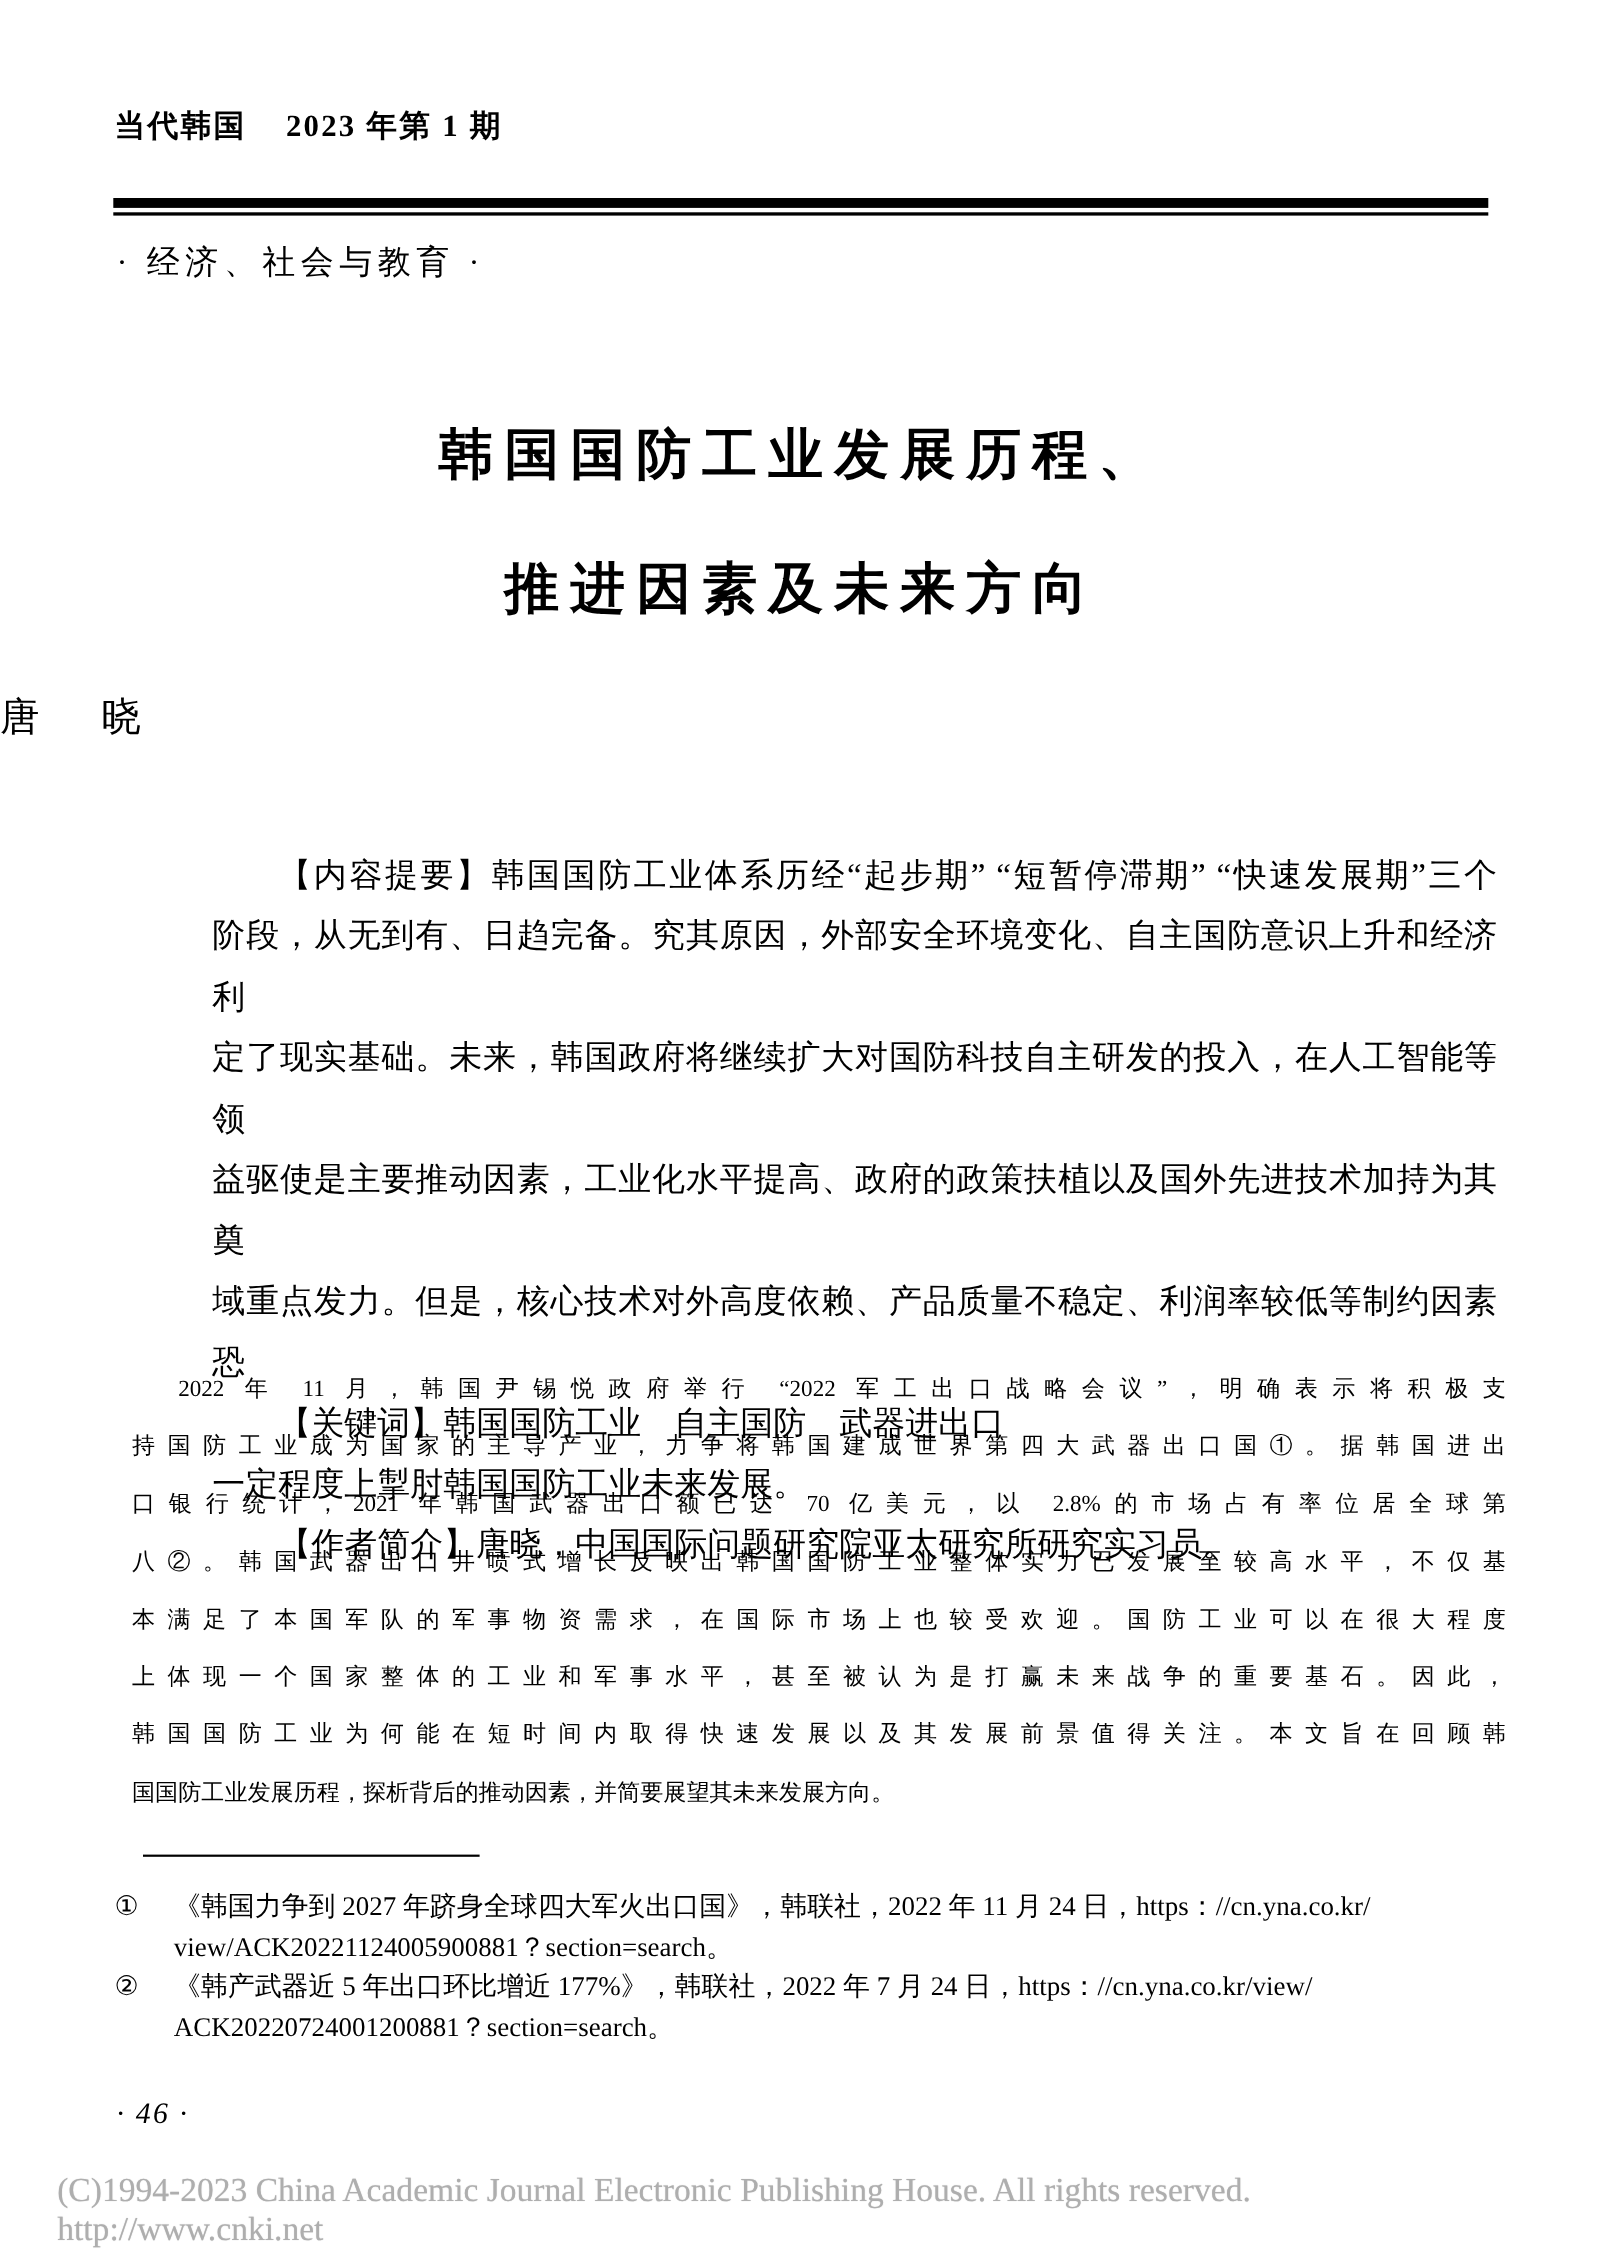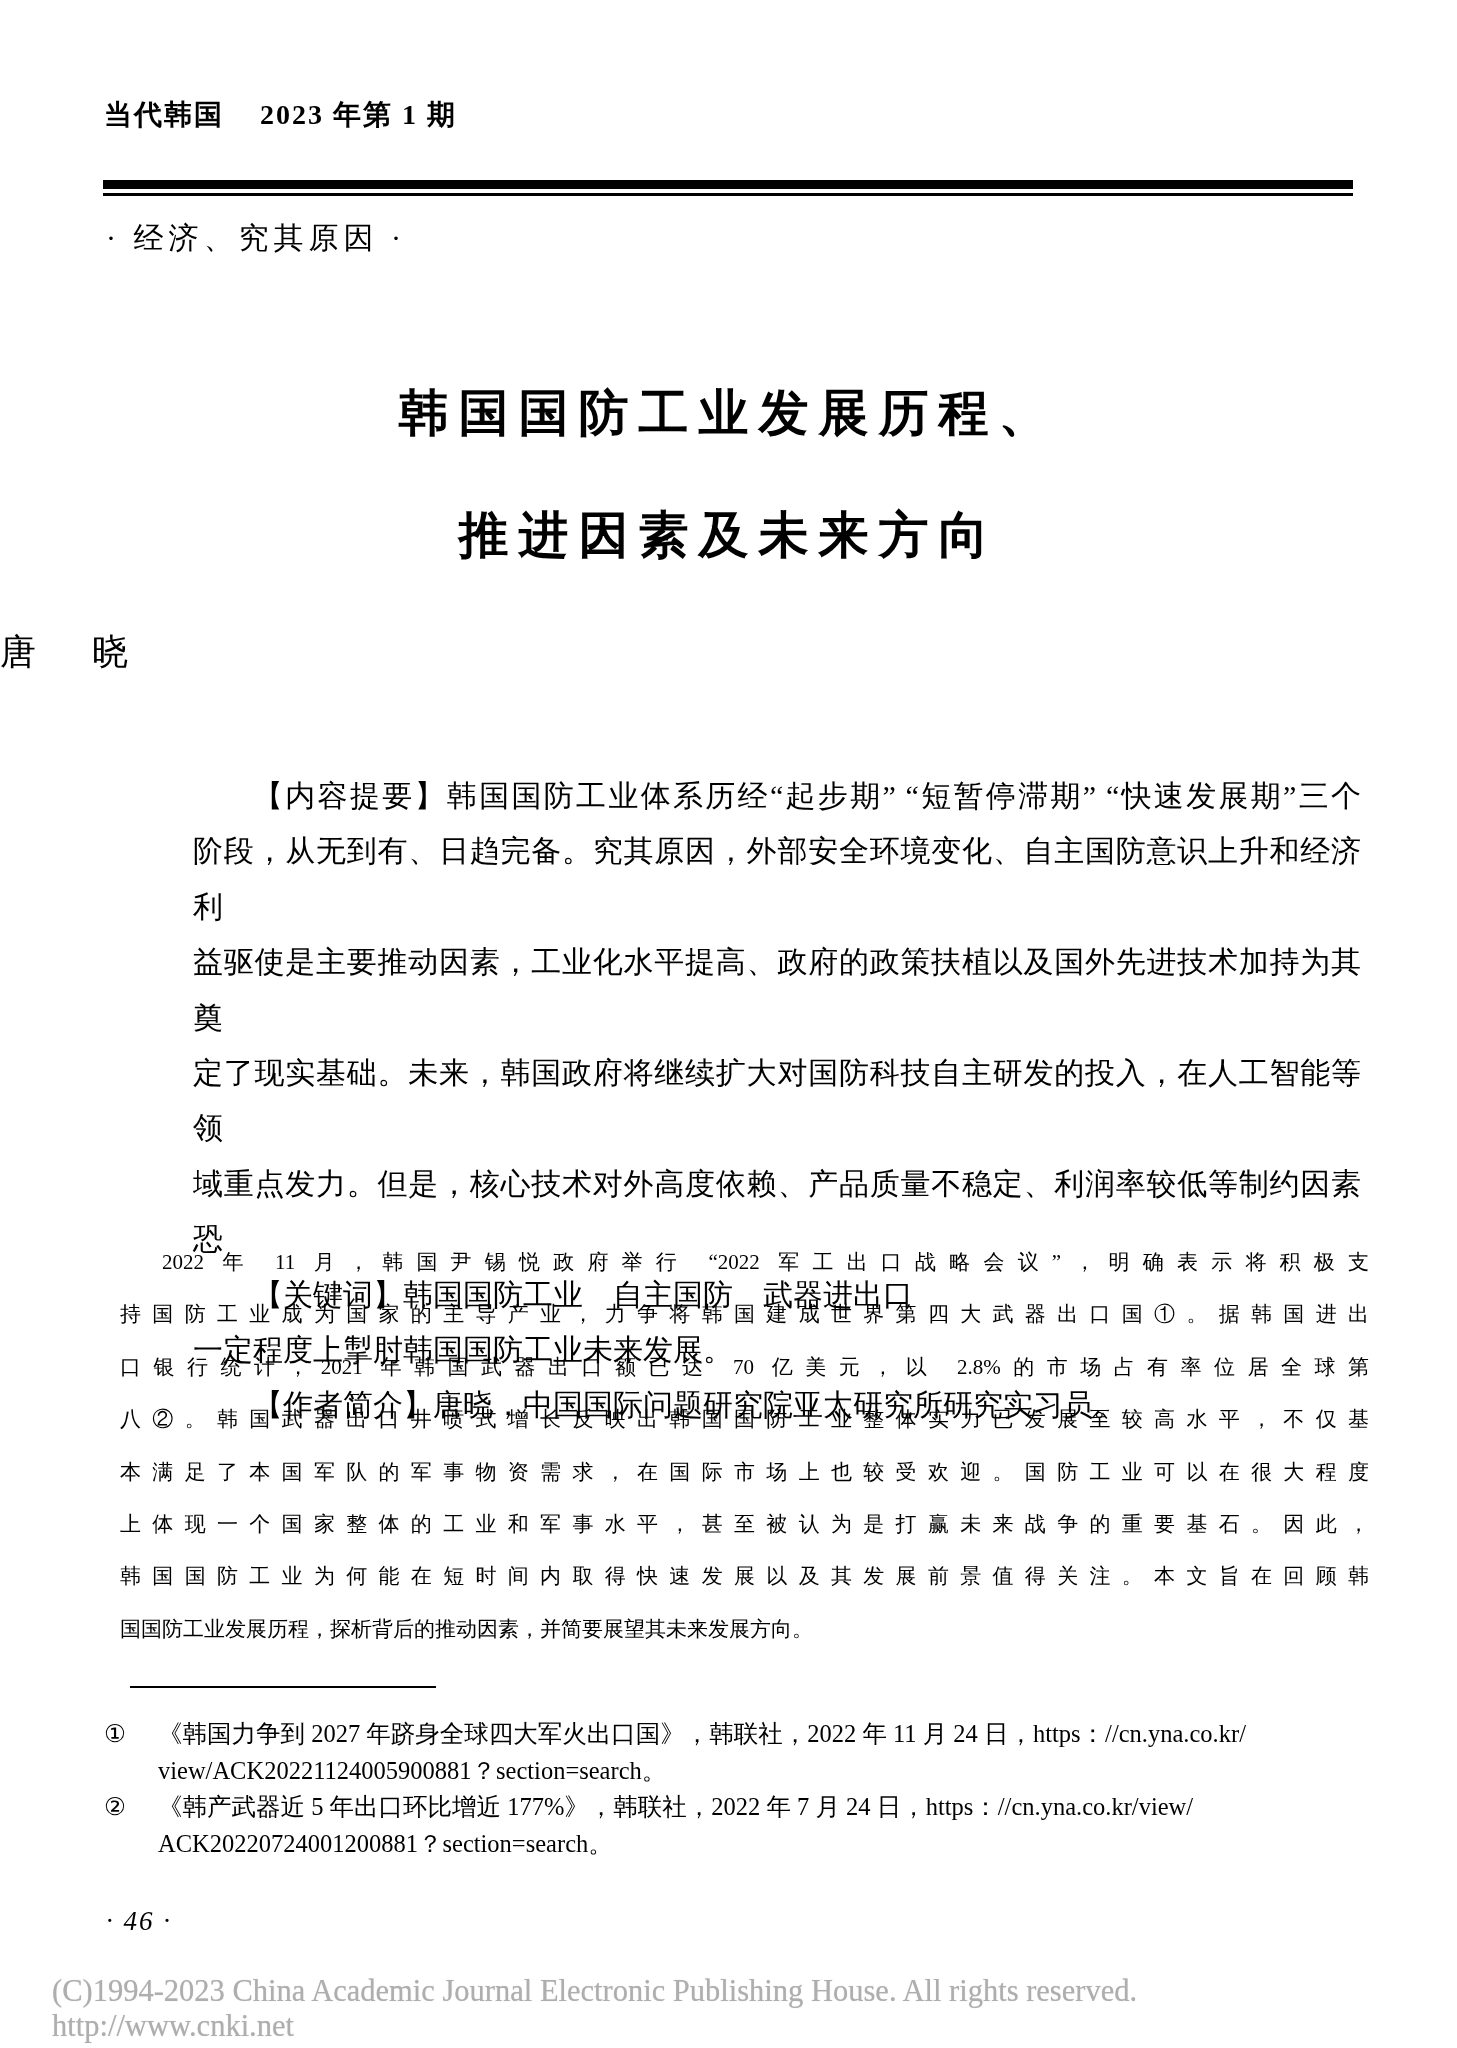--- a/index.html
+++ b/index.html
@@ -120,33 +120,33 @@
   }
 </style>
 </head>
 <body>
 
 <div class="page">
 
   <div class="journal-line">当代韩国    2023 年第 1 期</div>
   <div class="rule-thick"></div>
   <div class="rule-thin"></div>
-  <div class="section-label">· 经济、究其原因 ·</div>
+  <div class="section-label">· 经济、社会与教育 ·</div>
 
   <div class="title-block">
     <div>韩国国防工业发展历程、</div>
     <div>推进因素及未来方向</div>
   </div>
   <div class="author-line">唐    晓</div>
 
   <div class="abstract-block">
     <div class="jline indent">【内容提要】韩国国防工业体系历经“起步期” “短暂停滞期” “快速发展期”三个</div>
     <div class="jline">阶段，从无到有、日趋完备。究其原因，外部安全环境变化、自主国防意识上升和经济利</div>
+    <div class="jline">定了现实基础。未来，韩国政府将继续扩大对国防科技自主研发的投入，在人工智能等领</div>
     <div class="jline">益驱使是主要推动因素，工业化水平提高、政府的政策扶植以及国外先进技术加持为其奠</div>
-    <div class="jline">定了现实基础。未来，韩国政府将继续扩大对国防科技自主研发的投入，在人工智能等领</div>
     <div class="jline">域重点发力。但是，核心技术对外高度依赖、产品质量不稳定、利润率较低等制约因素恐</div>
     <div class="eline indent">【关键词】韩国国防工业　自主国防　武器进出口</div>
     <div class="eline">一定程度上掣肘韩国国防工业未来发展。</div>
     <div class="eline indent">【作者简介】唐晓，中国国际问题研究院亚太研究所研究实习员。</div>
   </div>
 
   <div class="body-block">
     <div class="jline indent">2022 年 11 月，韩国尹锡悦政府举行 “2022 军工出口战略会议”，明确表示将积极支</div>
     <div class="jline">持国防工业成为国家的主导产业，力争将韩国建成世界第四大武器出口国①。据韩国进出</div>
     <div class="jline">口银行统计，2021 年韩国武器出口额已达 70 亿美元，以 2.8%的市场占有率位居全球第</div>

